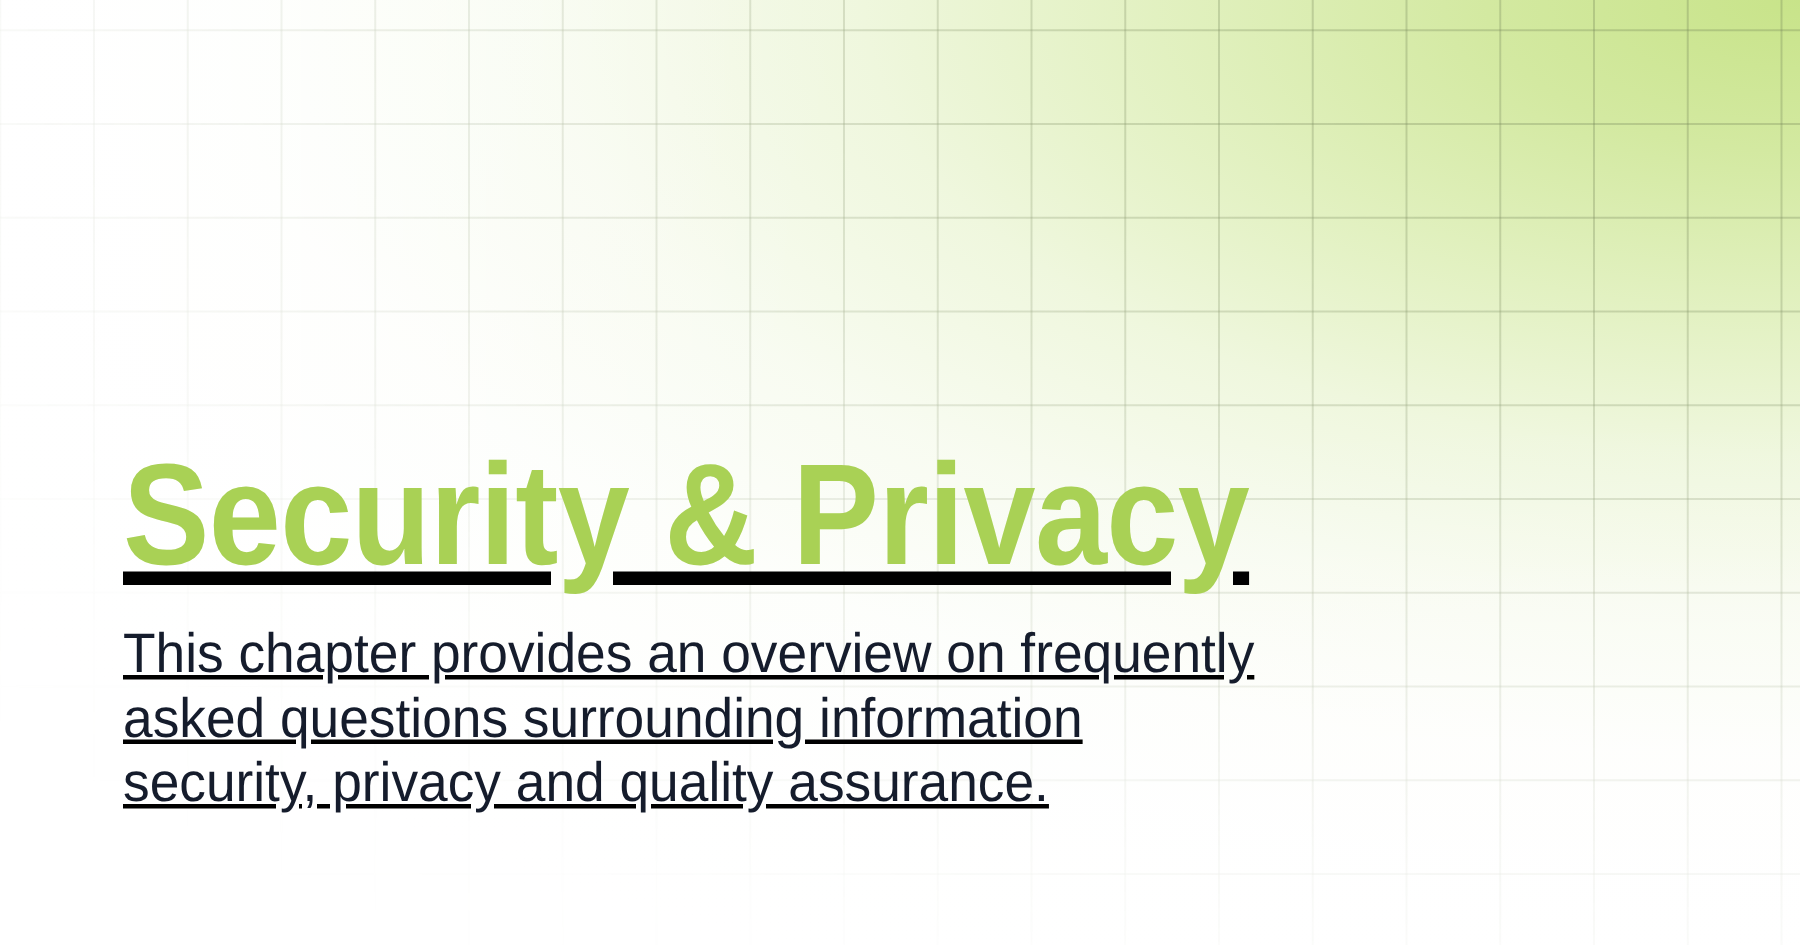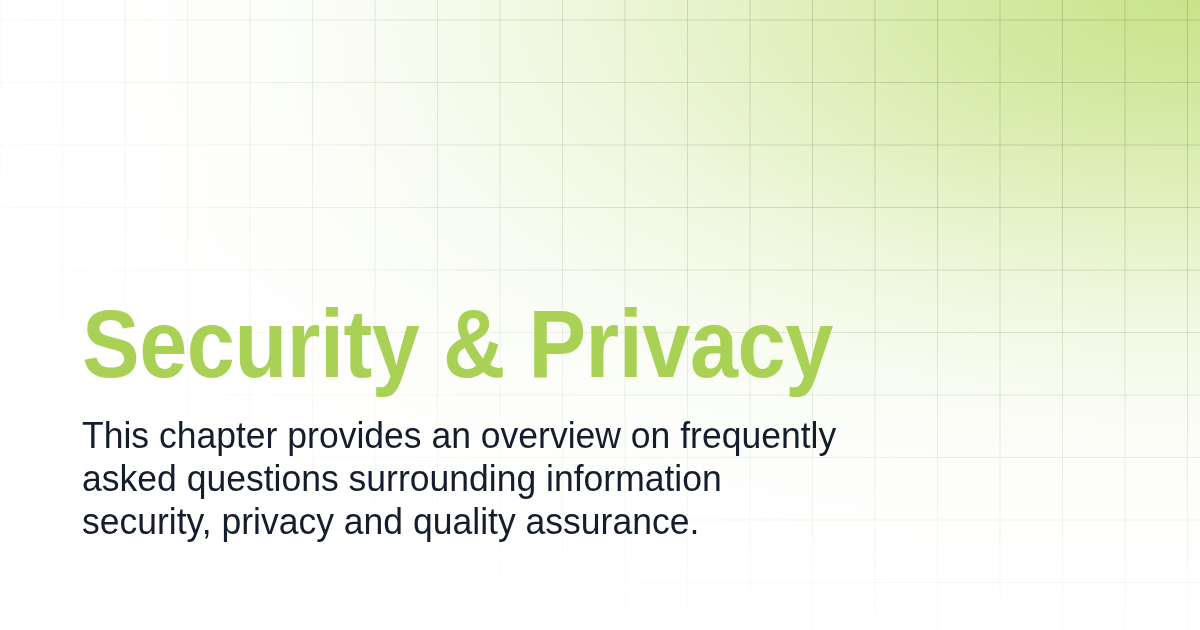--- a/index.html
+++ b/index.html
@@ -113,20 +113,21 @@
         rgba(0,0,0,0) 100%);
   }
 
   
 
   .content {
     position: absolute;
     left: 82px;
     top: 296px;
     width: 1000px;
+    text-decoration: underline;
   }
 
   .chapter-title {
     margin: 0;
     font-family: "Liberation Sans Narrow", "Liberation Sans", "DejaVu Sans Condensed", "DejaVu Sans", sans-serif;
     font-size: 96px;
     font-weight: 700;
     line-height: 96px;
     letter-spacing: -0.5px;
     color: #a9d155;

